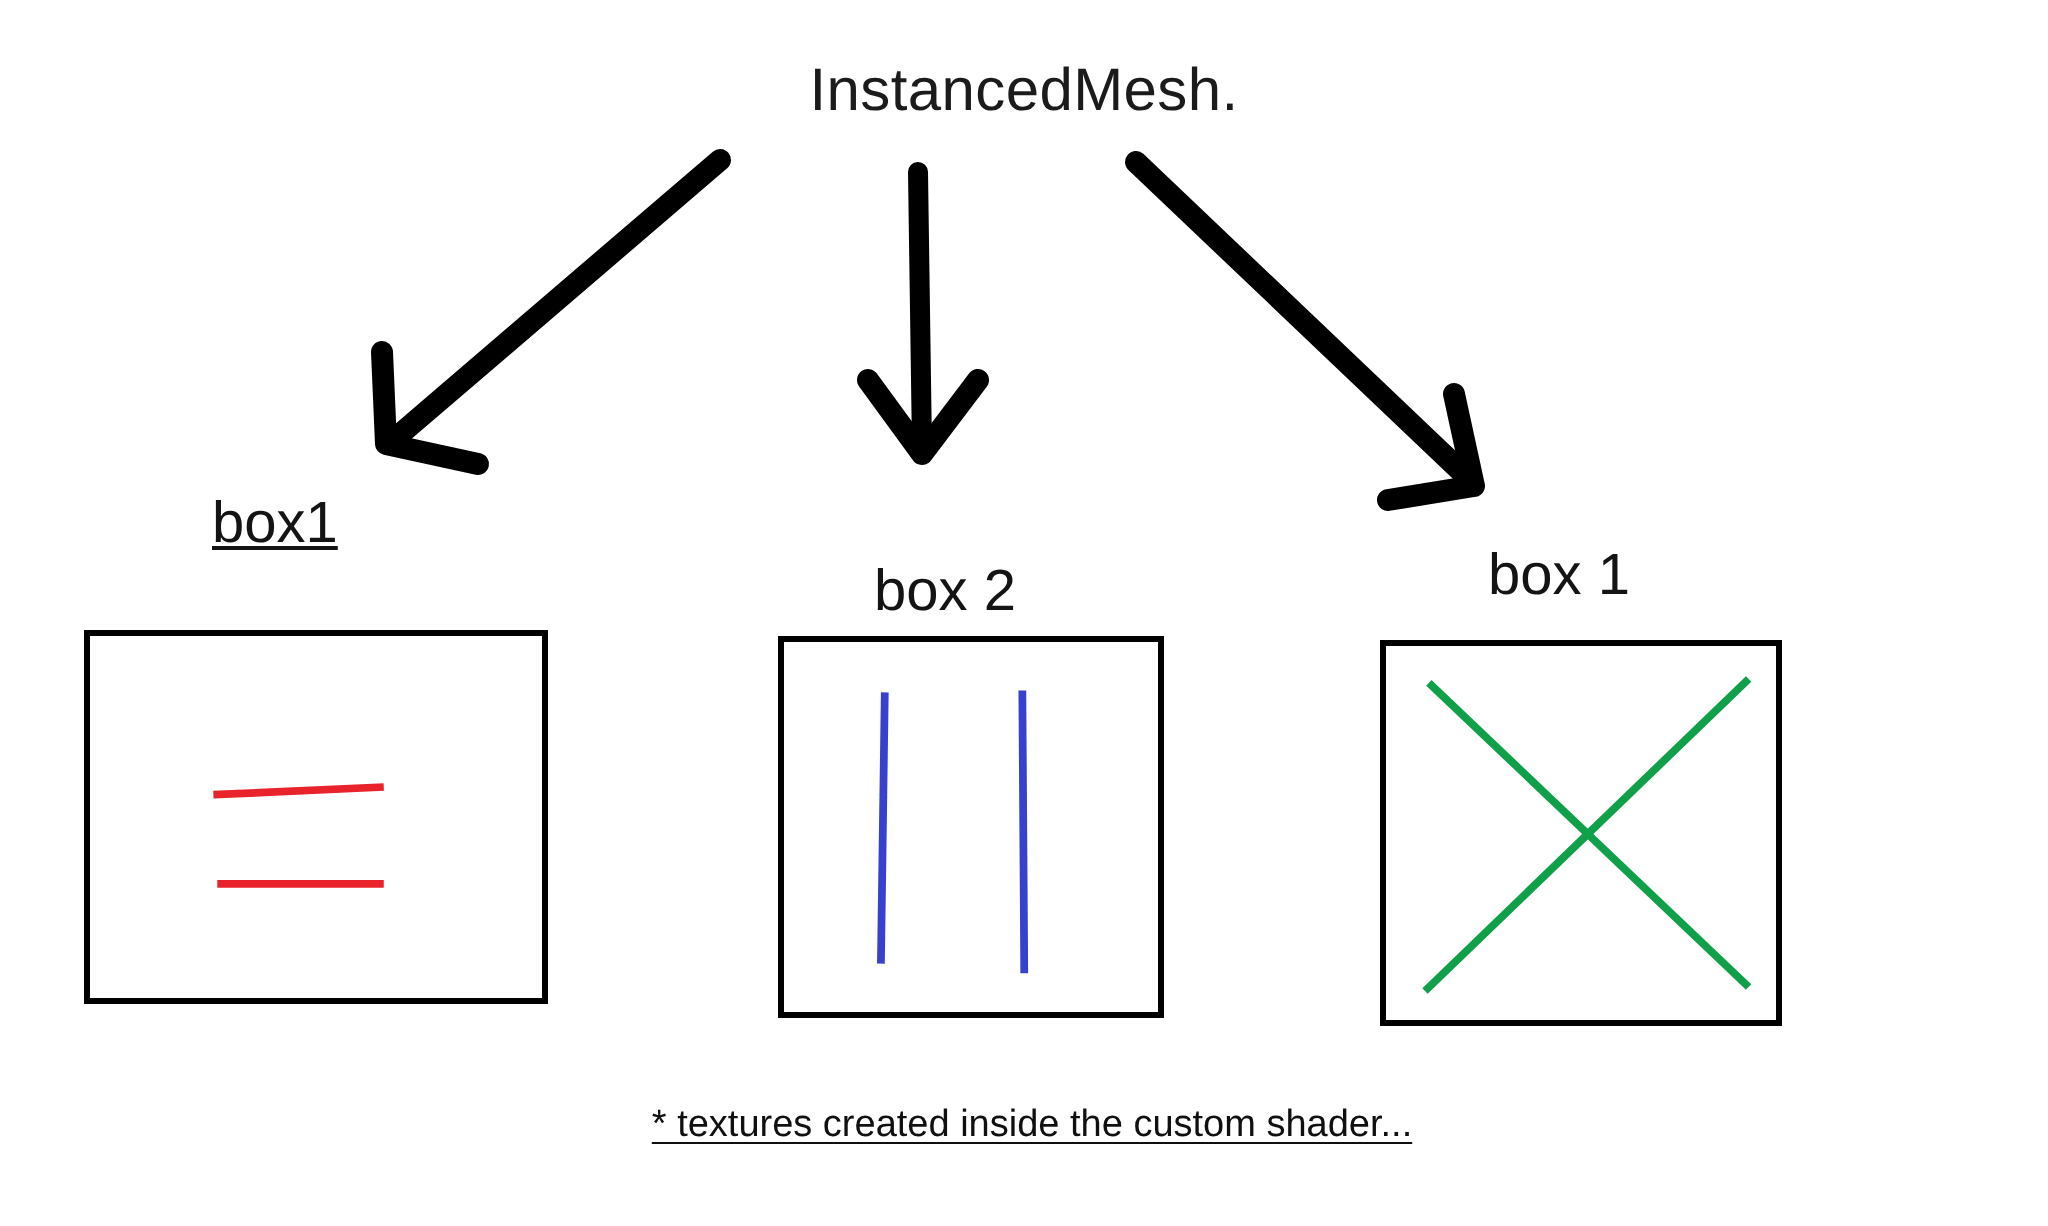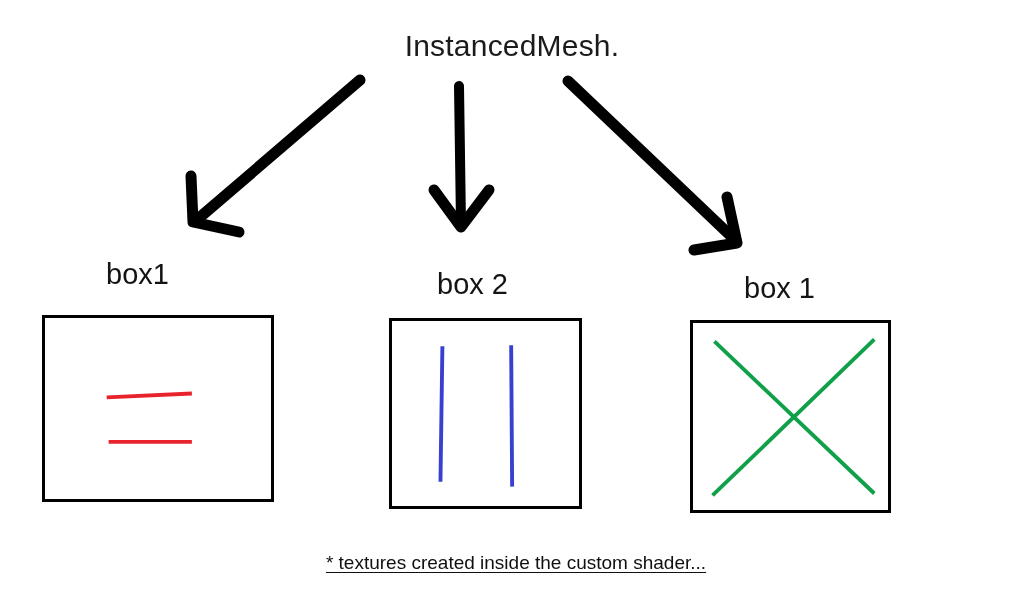--- a/index.html
+++ b/index.html
@@ -45,22 +45,22 @@
 
   
   .box-label {
     position: absolute;
     font-size: 29px;
     line-height: 32px;
     color: #141414;
     font-weight: 400;
     white-space: nowrap;
   }
-  #label-box1 { left: 106px; top: 258px; }
-  #label-box2 { left: 437px; top: 268px; text-align: center; }
+  #label-box1 { left: 106px; top: 246px; text-decoration: underline; }
+  #label-box2 { left: 437px; top: 280px; text-align: center; }
   #label-box3 { left: 744px; top: 272px; }
 
   
   .box {
     position: absolute;
     border: 3px solid #000000;
     background: #ffffff;
     box-sizing: border-box;
   }
   #box-1 { left: 42px;  top: 315px; width: 232px; height: 187px; }

